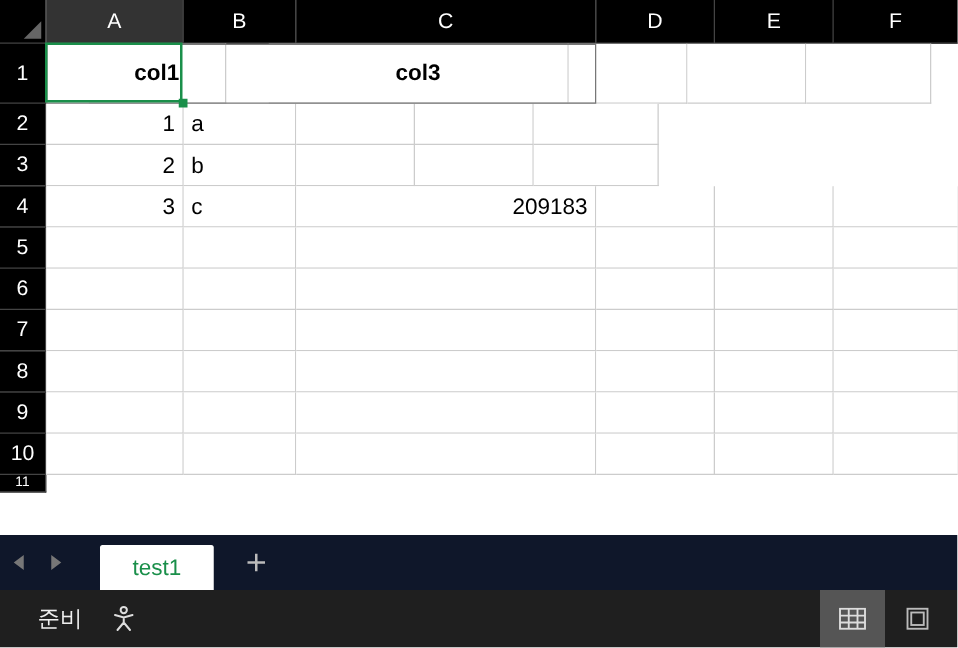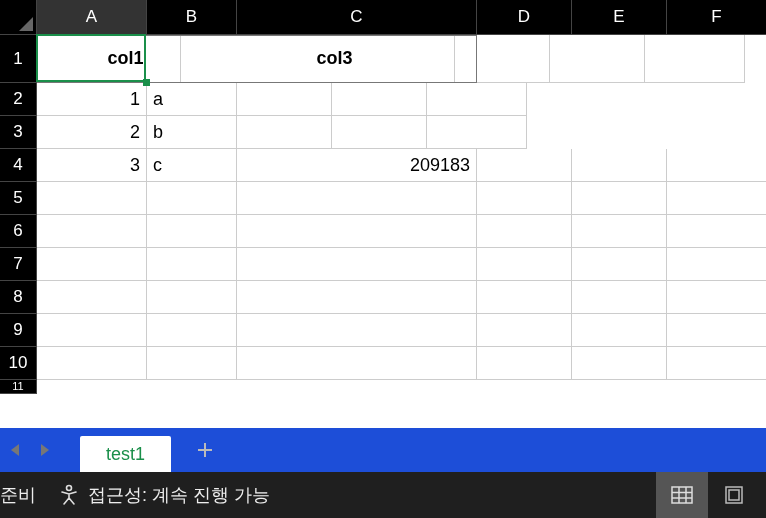--- a/index.html
+++ b/index.html
@@ -102,21 +102,21 @@
     position: absolute;
     width: 7px; height: 7px;
     background: #1a8f4a;
     pointer-events: none;
   }
   .sheet-tabs {
     position: absolute;
     left: 0; top: 428px;
     width: 766px;
     height: 44px;
-    background: #1d4ed8;
+    background: #0f172a;
     display: flex;
     align-items: center;
   }
   .nav-arrow {
     width: 30px; height: 44px;
     display: flex;
     align-items: center;
     justify-content: center;
     color: #888;
     cursor: pointer;
@@ -151,20 +151,21 @@
     width: 766px; height: 46px;
     background: #1f1f1f;
     display: flex;
     align-items: center;
     color: #eee;
     font-size: 18px;
   }
   .status-left {
     display: flex;
     align-items: center;
+    padding-left: 30px;
     gap: 22px;
   }
   .accessibility {
     display: flex;
     align-items: center;
     gap: 8px;
   }
   .status-right {
     margin-left: auto;
     display: flex;
@@ -336,21 +337,20 @@
 </div>
 
 <div class="status-bar">
   <div class="status-left">
     <span>준비</span>
     <div class="accessibility">
       <svg width="22" height="22" viewBox="0 0 22 22">
         <circle cx="11" cy="4" r="2.5" fill="none" stroke="#ddd" stroke-width="1.6"></circle>
         <path d="M4 8 L11 10 L18 8 M11 10 L11 14 M11 14 L6 20 M11 14 L16 20" fill="none" stroke="#ddd" stroke-width="1.6" stroke-linecap="round"></path>
       </svg>
-      <span>접근성: 계속 진행 가능</span>
     </div>
   </div>
   <div class="status-right">
     <div class="view-btn active">
       <svg width="22" height="18" viewBox="0 0 22 18">
         <rect x="1" y="1" width="20" height="16" fill="none" stroke="#ddd" stroke-width="1.5"></rect>
         <line x1="1" y1="6.5" x2="21" y2="6.5" stroke="#ddd" stroke-width="1.5"></line>
         <line x1="1" y1="12" x2="21" y2="12" stroke="#ddd" stroke-width="1.5"></line>
         <line x1="8" y1="1" x2="8" y2="17" stroke="#ddd" stroke-width="1.5"></line>
         <line x1="15" y1="1" x2="15" y2="17" stroke="#ddd" stroke-width="1.5"></line>

